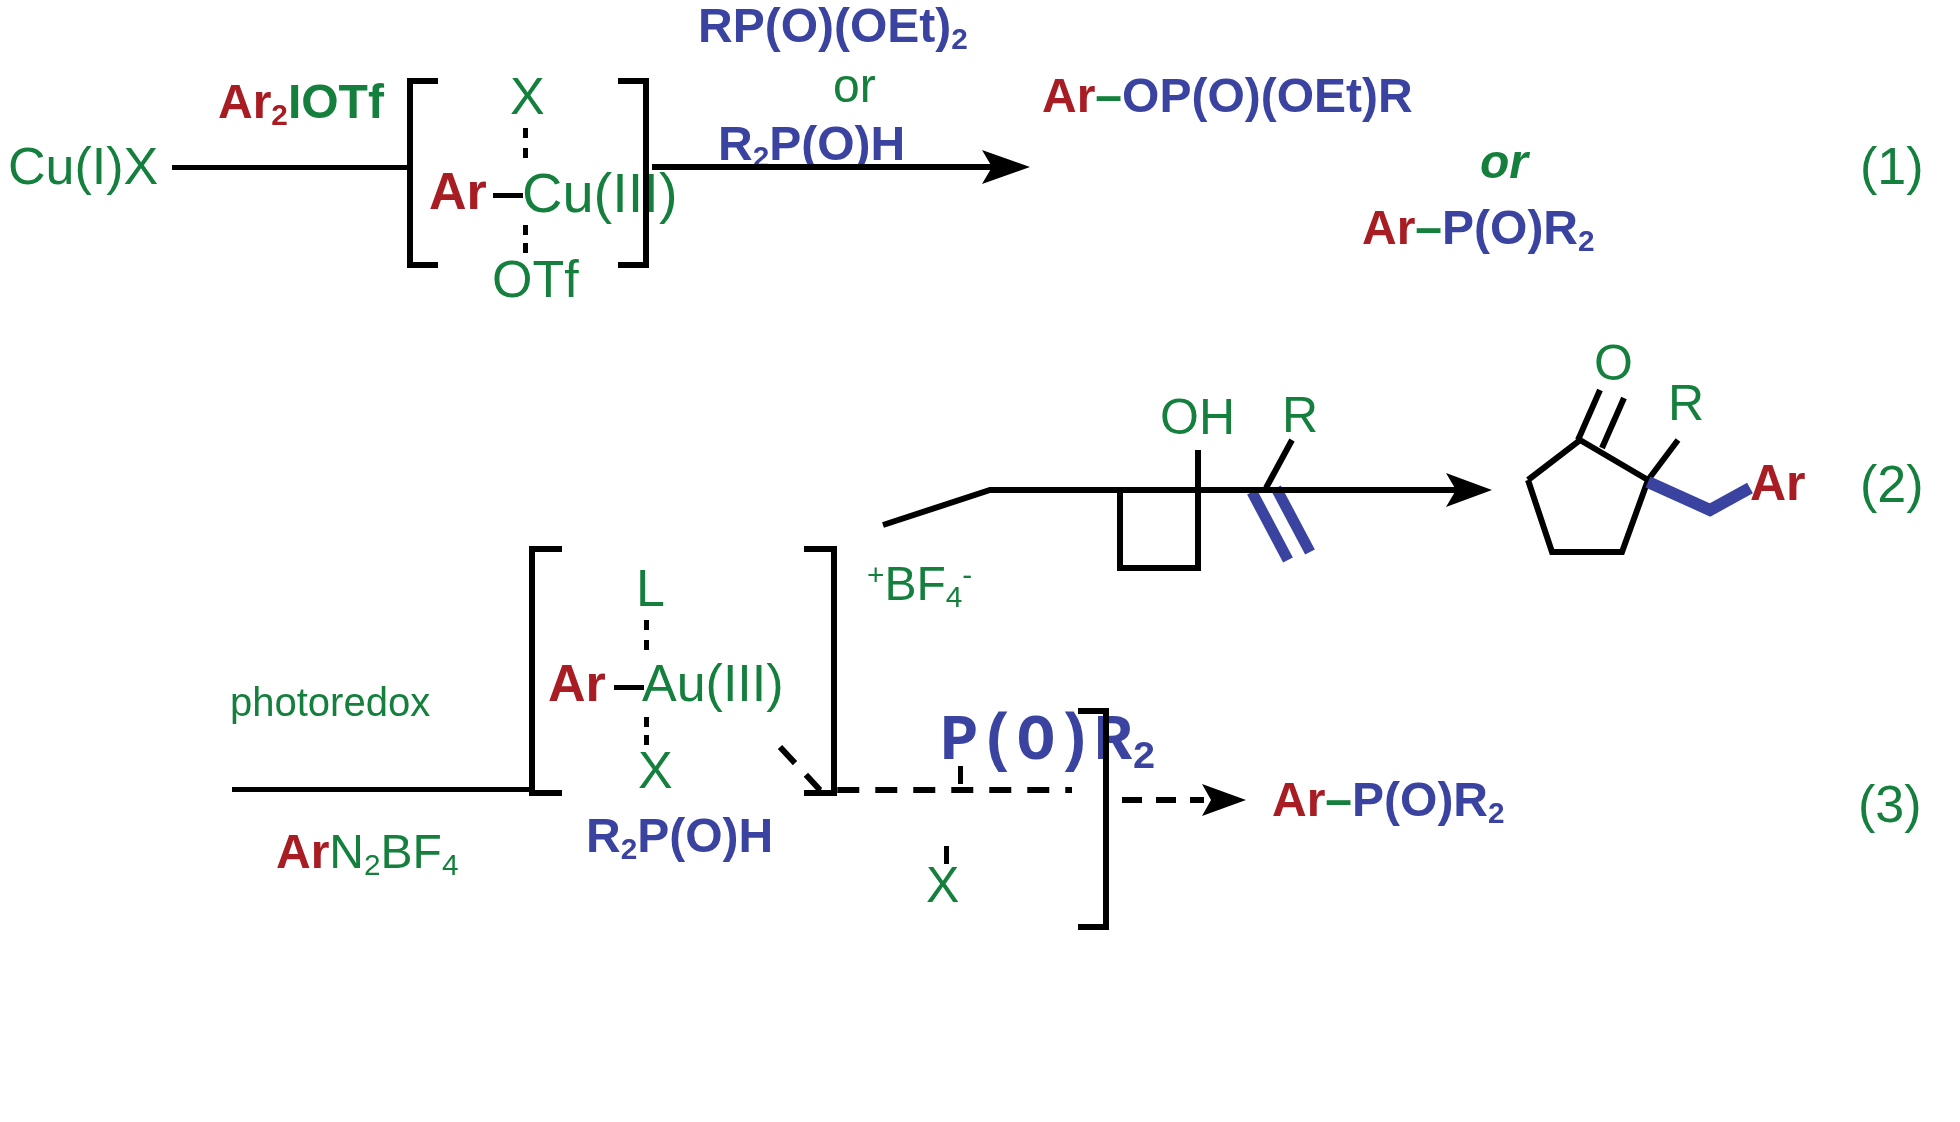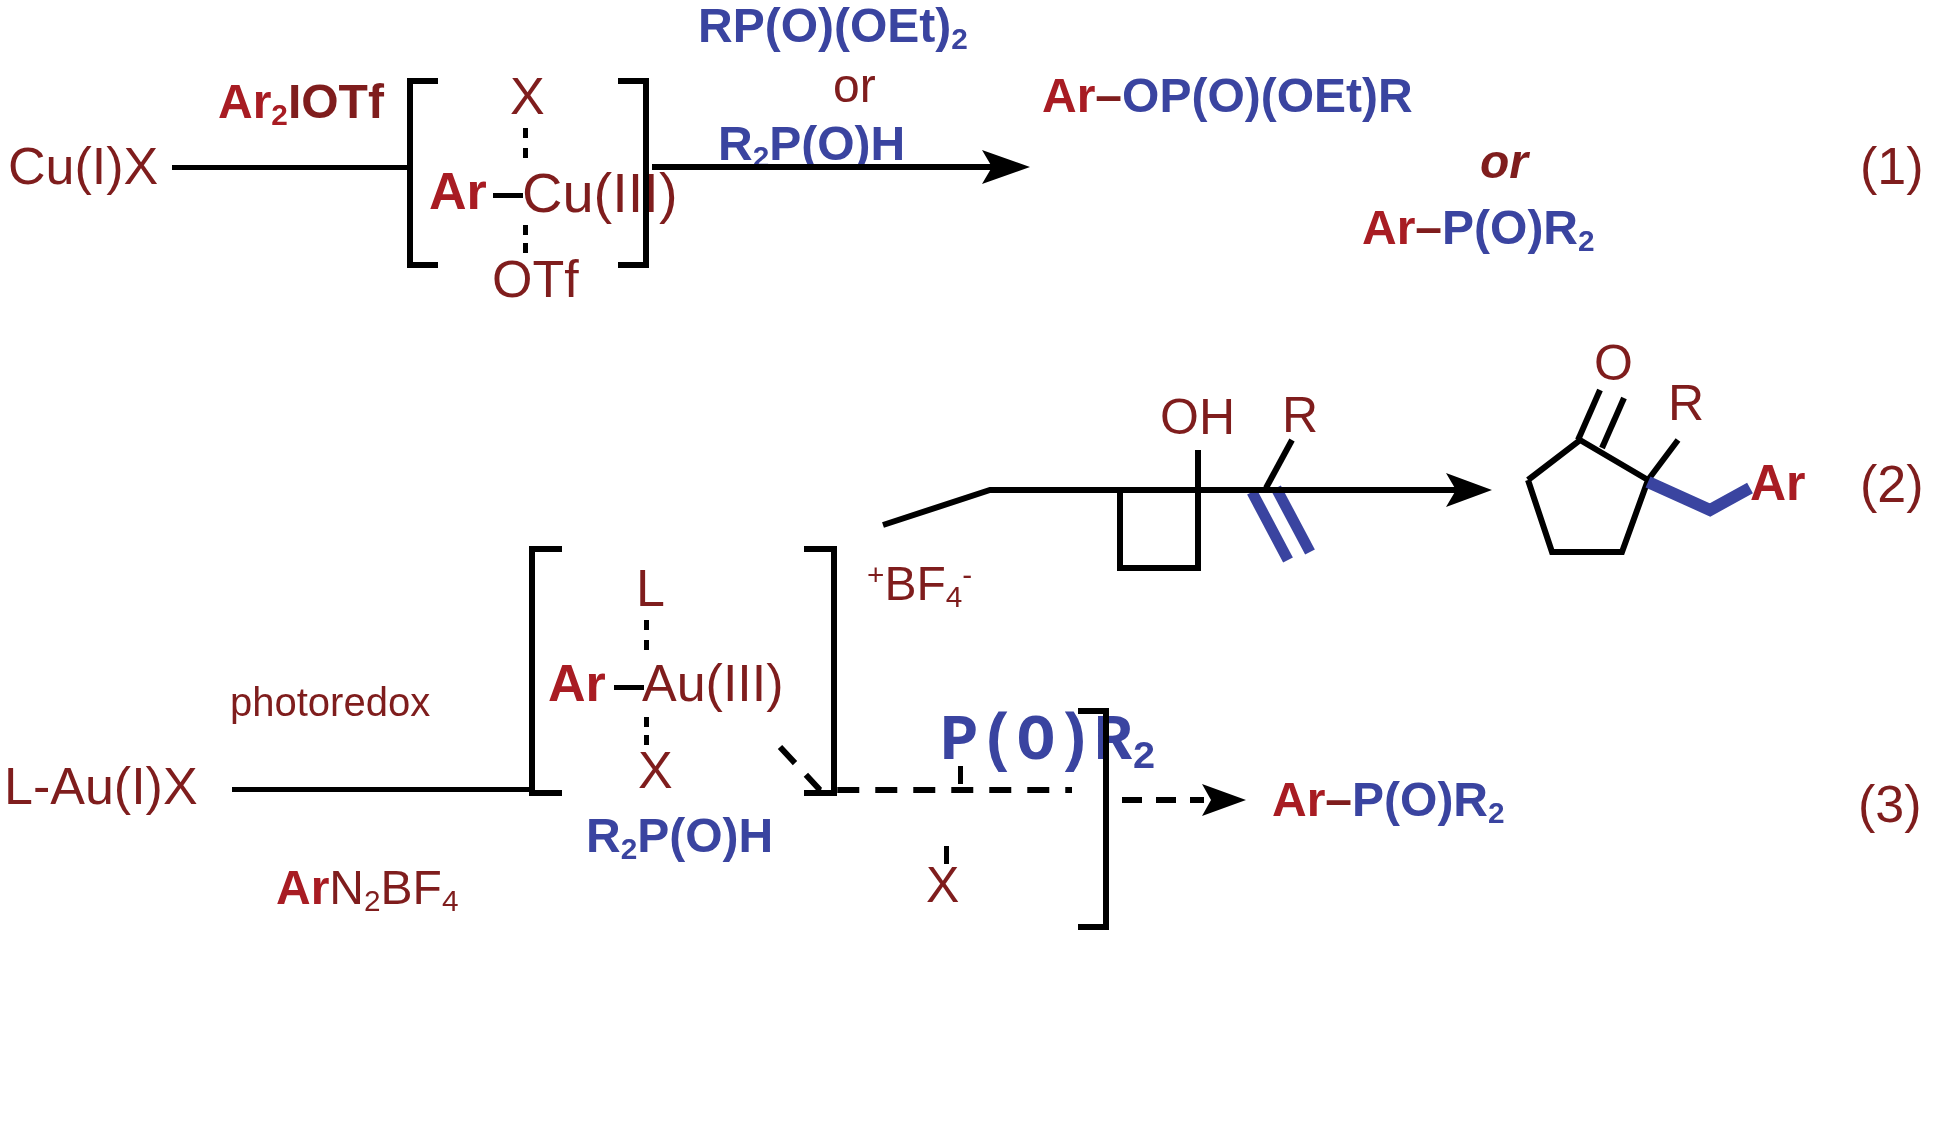--- a/index.html
+++ b/index.html
@@ -19,21 +19,21 @@
     overflow: hidden;
   }
   .abs { position: absolute; }
   .txt {
     white-space: nowrap;
     line-height: 1;
     font-family: "Liberation Sans", sans-serif;
   }
   .red   { color: #a81c23; }
   .blue  { color: #3a44a0; }
-  .black { color: #7f1d1d; }
+  .black { color: #15803d; }
   .bold  { font-weight: bold; }
   .ital  { font-style: italic; }
   sub {
     font-size: 0.62em;
     vertical-align: -0.22em;
   }
   sup {
     font-size: 0.62em;
     vertical-align: 0.5em;
   }
@@ -172,27 +172,26 @@
       <div class="abs txt black" style="left:144px; top:-22px; font-size:50px;">O</div>
       <div class="abs txt black" style="left:218px; top:18px; font-size:50px;">R</div>
       <div class="abs txt red bold" style="left:300px; top:98px; font-size:50px;">Ar</div>
     </div>
 
     <div class="abs txt black" style="left:1860px; top:158px; font-size:52px;">(2)</div>
   </div>
 
   <div class="abs" style="left:0;top:560px;width:1960px;height:562px;">
 
-    <div class="abs txt black" style="left:4px; top:200px; font-size:52px;">L-Au(I)X</div>
 
     <div class="abs txt black" style="left:230px; top:122px; font-size:40px;">photoredox</div>
 
     <div class="abs hline" style="left:232px; top:227px; width:300px;"></div>
 
-    <div class="abs txt" style="left:276px; top:268px; font-size:48px;margin-top:36px;">
+    <div class="abs txt" style="left:276px; top:268px; font-size:48px;">
       <span class="red bold">Ar</span><span class="black">N</span><span class="black"><sub>2</sub></span><span class="black">BF</span><span class="black"><sub>4</sub></span>
     </div>
 
     <div class="abs" style="left:524px; top:-14px;">
       <svg width="44" height="250" viewBox="0 0 44 250" aria-hidden="true">
         <path d="M38 3 L8 3 L8 247 L38 247" fill="none" stroke="#000000" stroke-width="6"></path>
       </svg>
     </div>
 
     <div class="abs" style="left:552px; top:-8px; width:240px; height:250px;">

